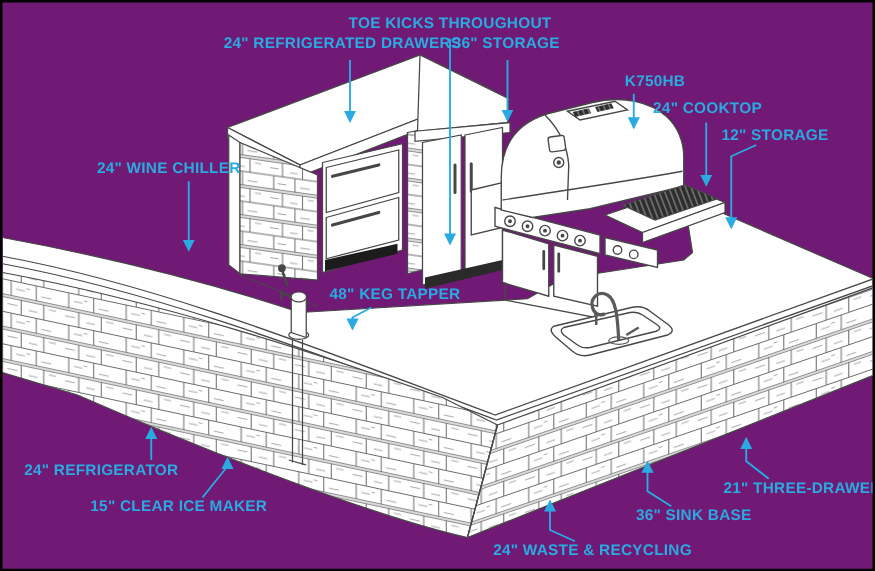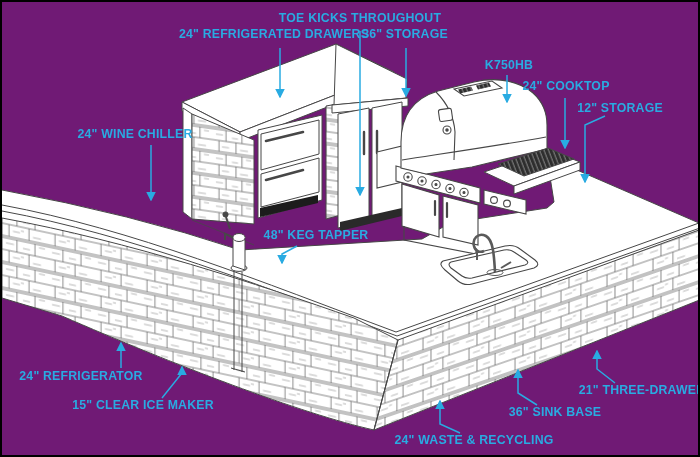--- a/index.html
+++ b/index.html
@@ -174,21 +174,21 @@
     <polyline points="160,396 180,371 180,365" marker-end="url(#arr)"></polyline>
     <polyline points="458,431 438,422 438,399" marker-end="url(#arr)"></polyline>
     <polyline points="535,403 516,391 516,368" marker-end="url(#arr)"></polyline>
     <polyline points="613,381 595,367 595,349" marker-end="url(#arr)"></polyline>
   </g>
 </svg>
 
 <div class="callout" style="left:358px;top:10px">TOE KICKS THROUGHOUT</div>
 <div class="callout" style="left:272px;top:26px">24" REFRIGERATED DRAWERS</div>
 <div class="callout" style="left:403px;top:26px">36" STORAGE</div>
-<div class="callout" style="left:507px;top:57px">K750HB</div>
+<div class="callout" style="left:522px;top:57px">K750HB</div>
 <div class="callout" style="left:564px;top:78px">24" COOKTOP</div>
 <div class="callout" style="left:618px;top:100px">12" STORAGE</div>
 <div class="callout" style="left:133px;top:126px">24" WINE CHILLER</div>
 <div class="callout" style="left:314px;top:227px">48" KEG TAPPER</div>
 <div class="callout" style="left:79px;top:368px">24" REFRIGERATOR</div>
 <div class="callout" style="left:141px;top:397px">15" CLEAR ICE MAKER</div>
 <div class="callout" style="left:472px;top:432px">24" WASTE &amp; RECYCLING</div>
 <div class="callout" style="left:553px;top:404px">36" SINK BASE</div>
 <div class="callout" style="left:640px;top:382px">21" THREE-DRAWER</div>
 

